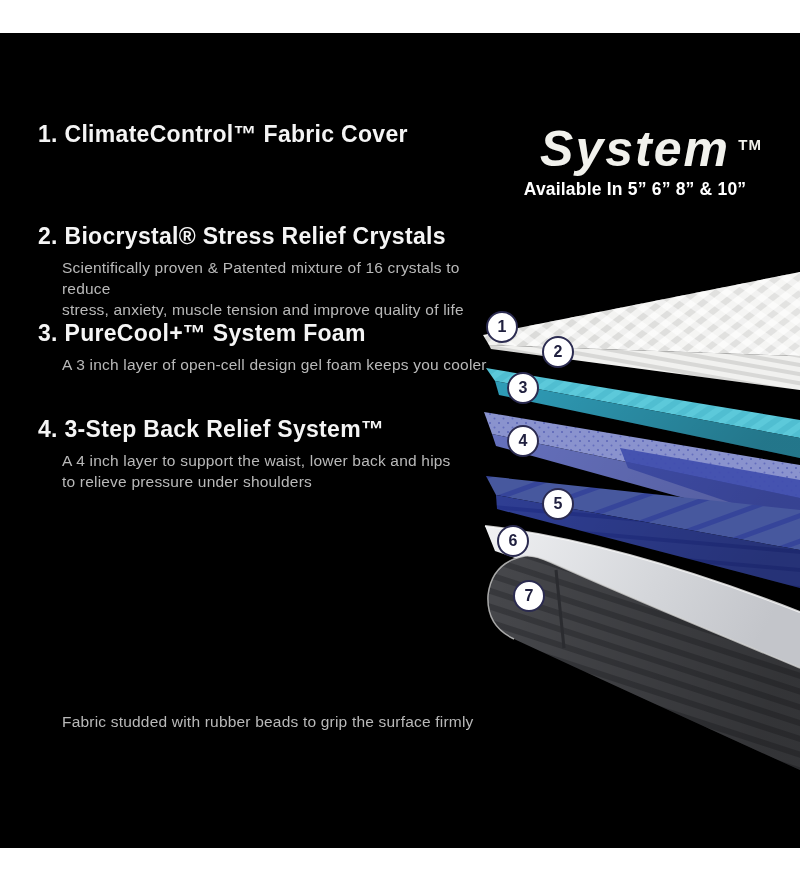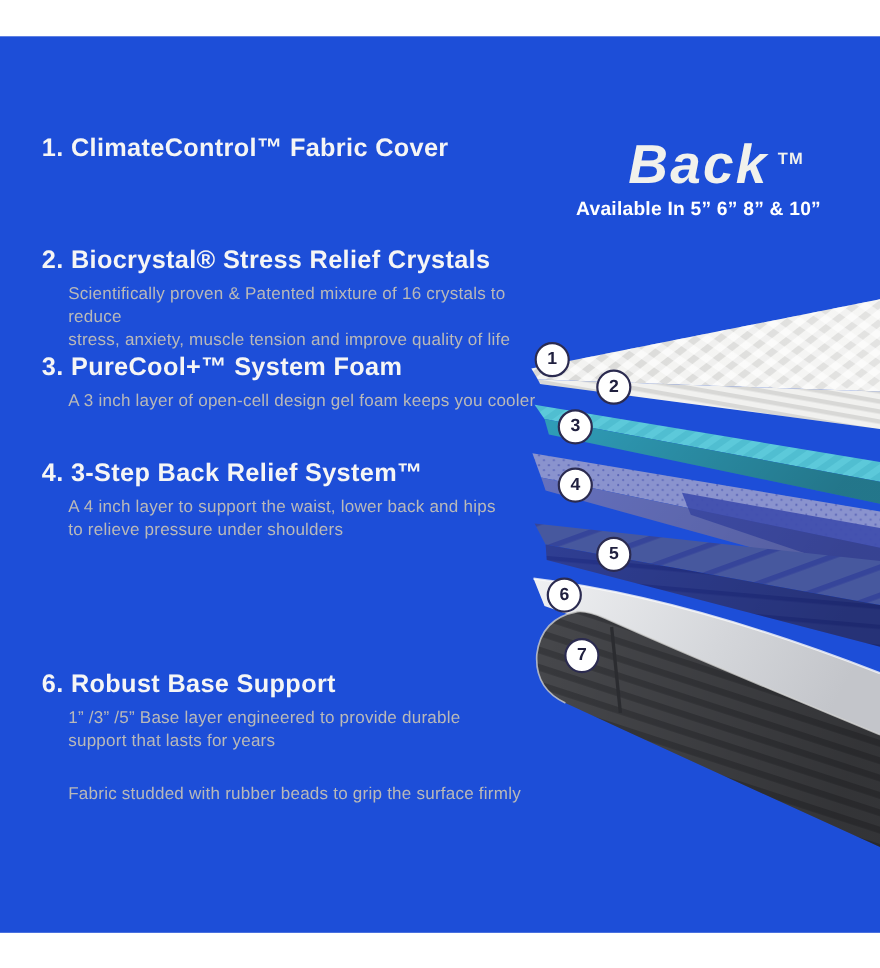--- a/index.html
+++ b/index.html
@@ -3,21 +3,21 @@
 <meta charset="utf-8">
 <style>
   html,body{margin:0;padding:0;}
   body{
     width:800px;height:880px;background:#ffffff;
     font-family:"Liberation Sans","DejaVu Sans",sans-serif;
     position:relative;overflow:hidden;
   }
   .panel{
     position:absolute;left:0;top:33px;width:800px;height:815px;
-    background:#1d4ed8;overflow:hidden;
+    background:#000000;overflow:hidden;
   }
   
   .feature{position:absolute;left:38px;width:470px;}
   .feature h2{
     margin:0;font-size:23px;font-weight:700;color:#f5f5f5;
     letter-spacing:.3px;line-height:26px;white-space:nowrap;
   }
   .feature p{
     margin:8px 0 0 0;padding-left:24px;font-size:15.5px;line-height:21px;
     color:#b9b9b9;letter-spacing:.2px;white-space:pre-line;
@@ -67,31 +67,26 @@
   </div>
   <div class="feature f3">
     <h2><span>3.</span> <span>PureCool+™ System Foam</span></h2>
     <p>A 3 inch layer of open-cell design gel foam keeps you cooler</p>
   </div>
   <div class="feature f4">
     <h2><span>4.</span> <span>3-Step Back Relief System™</span></h2>
     <p>A 4 inch layer to support the waist, lower back and hips
 to relieve pressure under shoulders</p>
   </div>
-  <div class="feature f6">
-    <h2><span>6.</span> <span>Robust Base Support</span></h2>
-    <p>1” /3” /5” Base layer engineered to provide durable
-support that lasts for years</p>
-  </div>
   <div class="feature f7">
     <p>Fabric studded with rubber beads to grip the surface firmly</p>
   </div>
 
   <div class="brand">
-    <div class="brand-name"><span>Back</span><span class="brand-tm">TM</span></div>
+    <div class="brand-name"><span>System</span><span class="brand-tm">TM</span></div>
     <div class="availability">Available In 5” 6” 8” &amp; 10”</div>
   </div>
 
   <svg class="mattress" viewBox="0 0 330 520">
     <defs>
       <pattern id="pQuiltA" width="13" height="13" patternUnits="userSpaceOnUse" patternTransform="rotate(52)">
         <rect width="13" height="13" fill="#f3f3f1"></rect>
           <rect width="6" height="13" fill="#dadad8"></rect>
       </pattern>
       <pattern id="pQuiltB" width="15" height="15" patternUnits="userSpaceOnUse" patternTransform="rotate(-56)">

